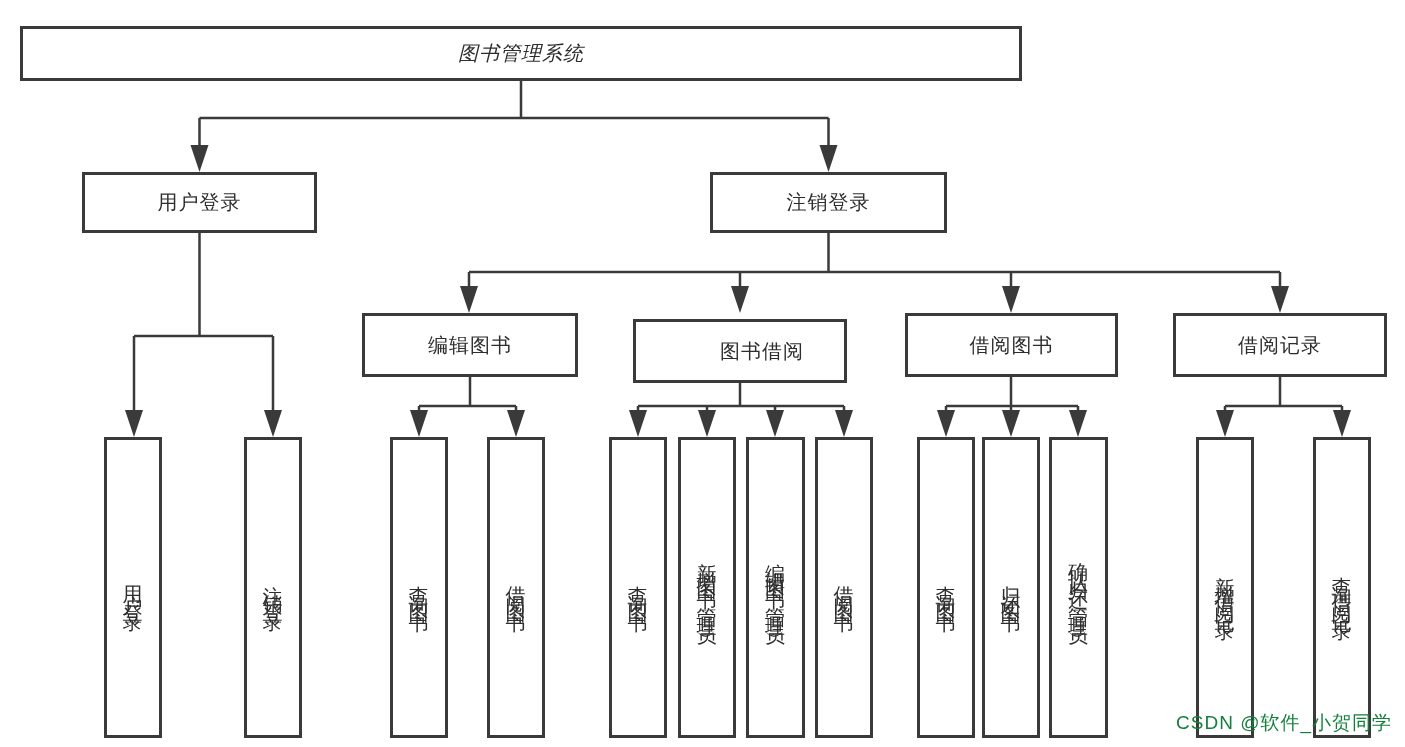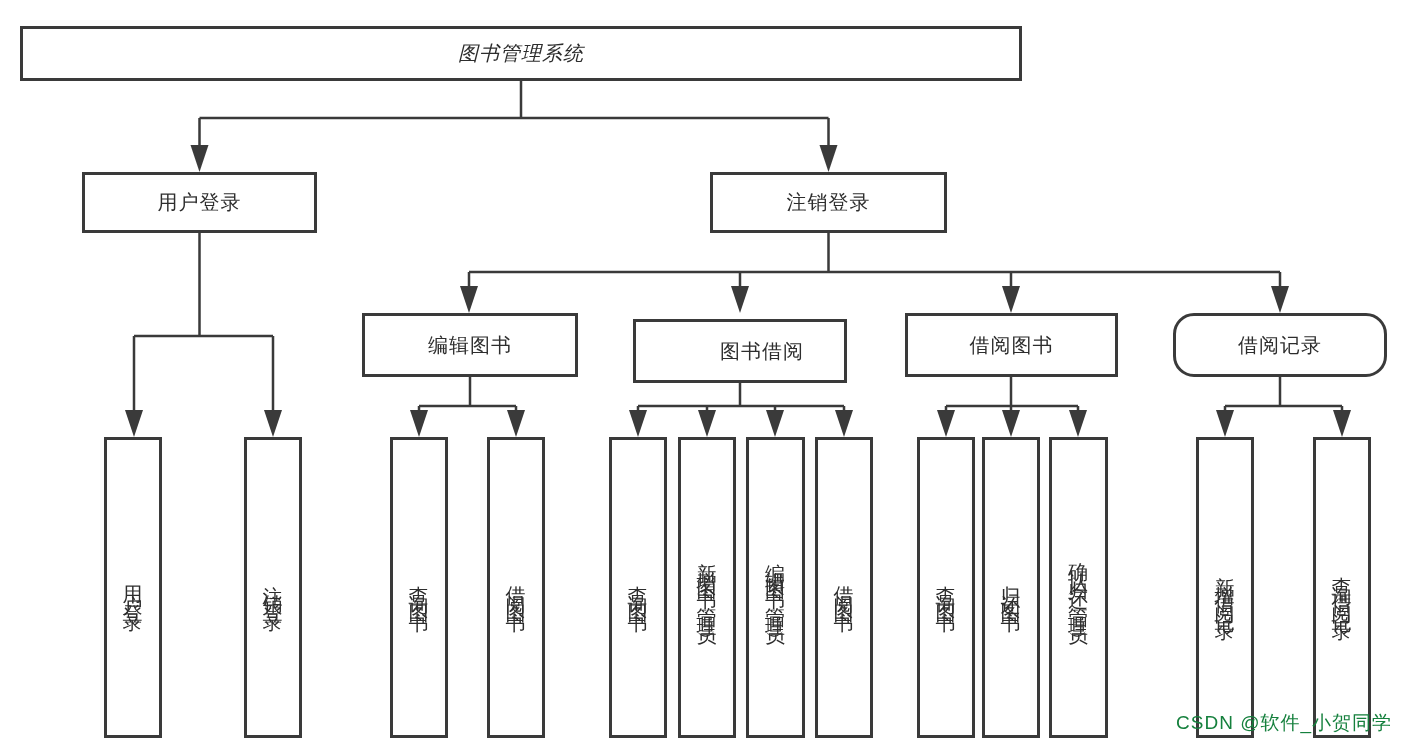--- a/index.html
+++ b/index.html
@@ -112,21 +112,21 @@
 
   <div class="node" style="left:362px; top:313px; width:216px; height:64px;">
     <span class="h-label">编辑图书</span>
   </div>
   <div class="node" style="left:633px; top:319px; width:214px; height:64px;padding-left:44px;">
     <span class="h-label">图书借阅</span>
   </div>
   <div class="node" style="left:905px; top:313px; width:213px; height:64px;">
     <span class="h-label">借阅图书</span>
   </div>
-  <div class="node" style="left:1173px; top:313px; width:214px; height:64px;border-radius:21px;">
+  <div class="node" style="left:1173px; top:313px; width:214px; height:64px;">
     <span class="h-label">借阅记录</span>
   </div>
 
   <div class="node leaf" style="left:104px;">
     <span class="v-label">用户登录</span>
   </div>
   <div class="node leaf" style="left:244px;">
     <span class="v-label">注销登录</span>
   </div>
 

